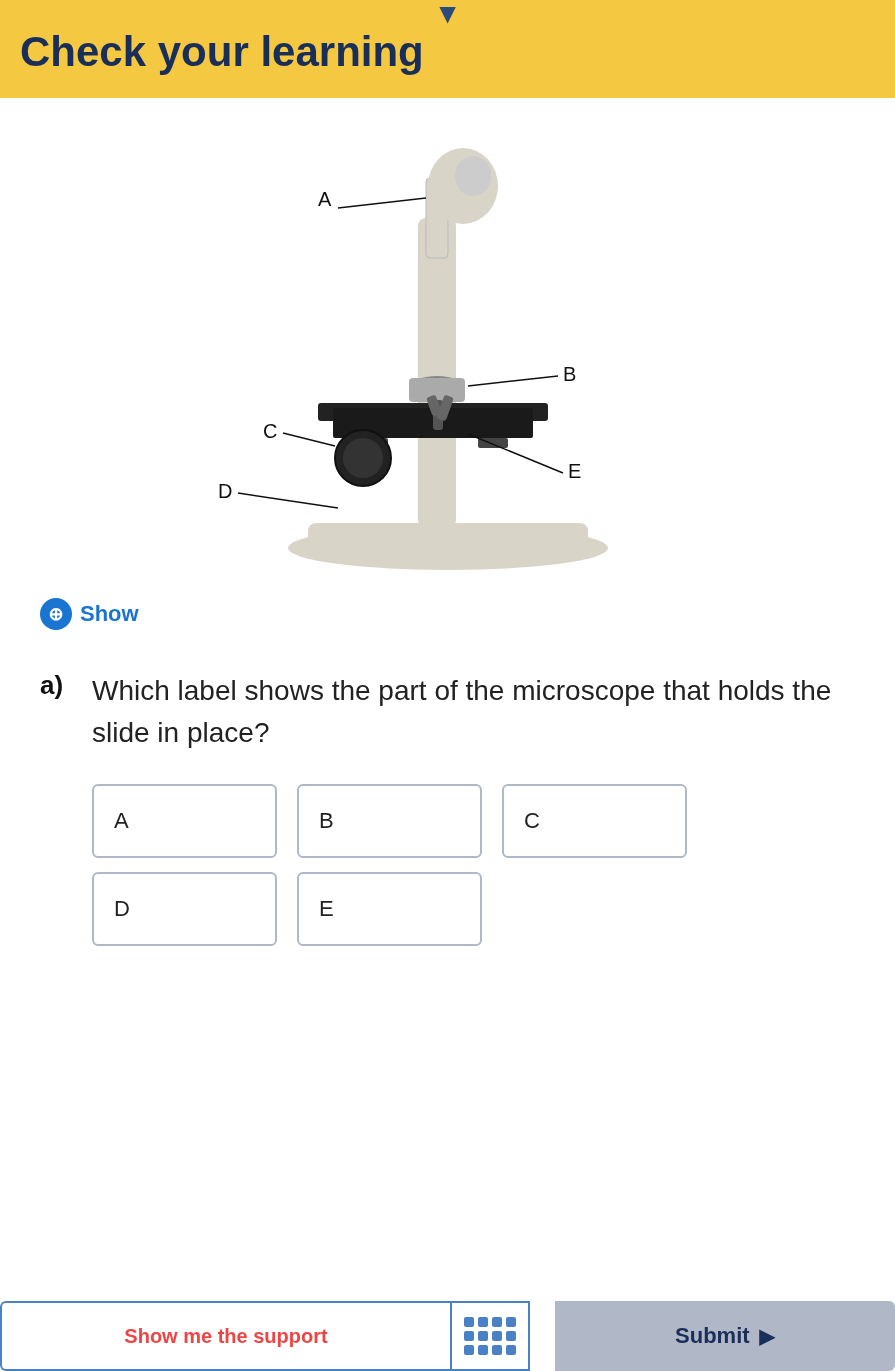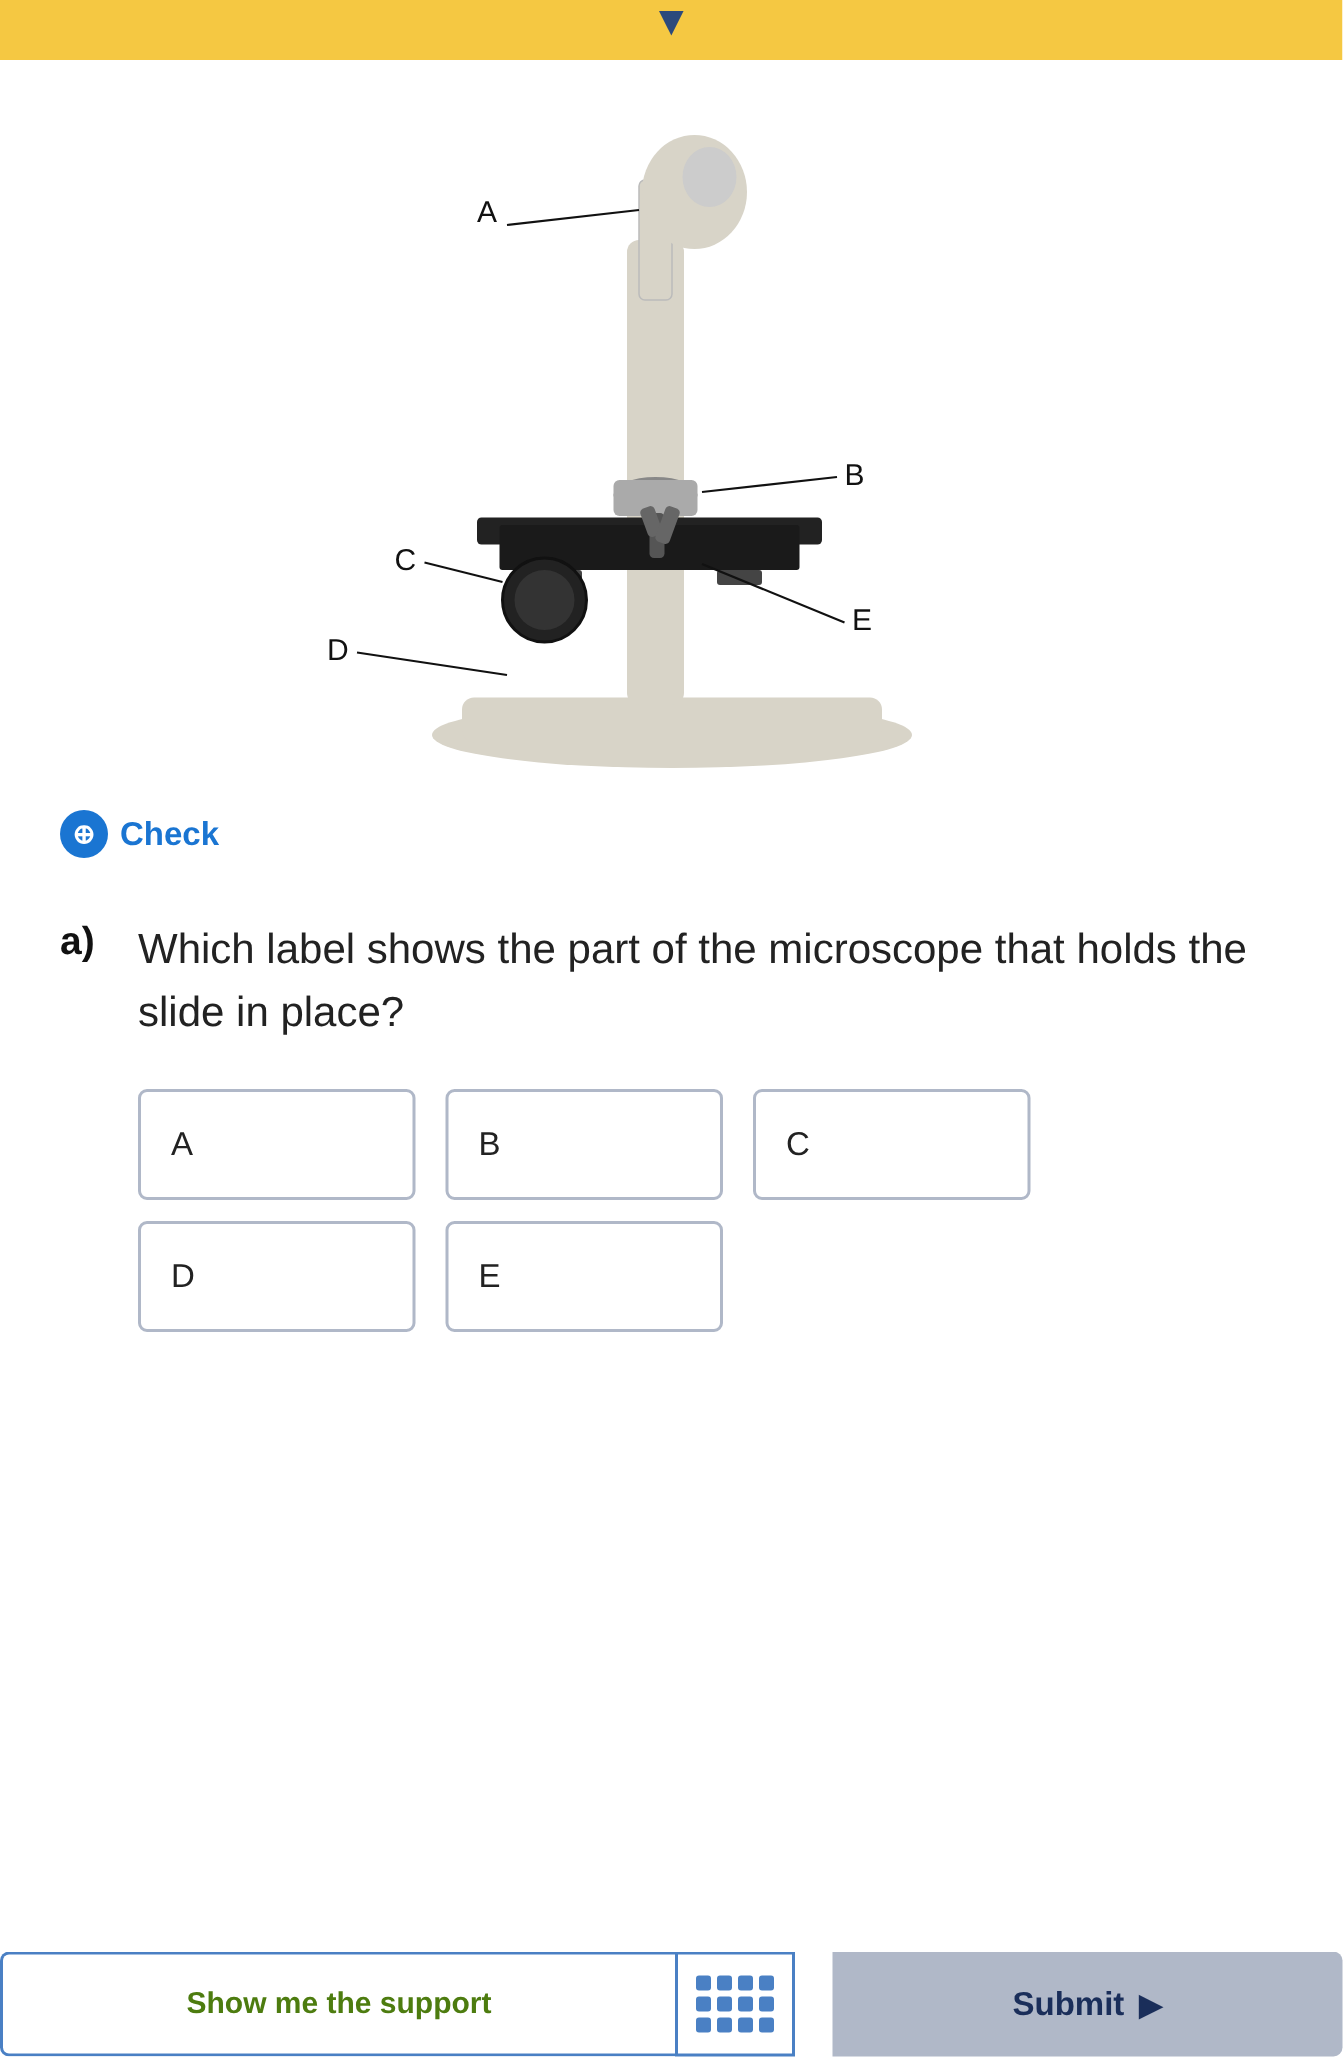--- a/index.html
+++ b/index.html
@@ -139,21 +139,21 @@
       height: 70px;
       display: flex;
       align-items: stretch;
     }
 
     .show-support-btn {
       flex: 0 0 450px;
       background: #fff;
       border: 2px solid #4a80c4;
       border-right: none;
-      color: #4d7c0f;
+      color: #ef4444;
       font-size: 20px;
       font-weight: 600;
       cursor: pointer;
       display: flex;
       align-items: center;
       justify-content: center;
       border-radius: 6px 0 0 6px;
     }
 
     .grid-icon-btn {
@@ -204,20 +204,21 @@
     .micro-svg {
       width: 680px;
       height: 460px;
     }
   </style>
 </head>
 <body>
 
 <div class="header-banner">
   <div class="header-arrow">▼</div>
+  <h1 class="header-title">Check your learning</h1>
 </div>
 
 <div class="microscope-container">
   <div class="microscope-svg-wrapper">
     <svg class="micro-svg" viewBox="0 0 680 460" xmlns="http://www.w3.org/2000/svg">
 
       <ellipse cx="340" cy="430" rx="160" ry="22" fill="#d8d4c8"></ellipse>
       <rect x="200" y="405" width="280" height="30" rx="8" fill="#d8d4c8"></rect>
 
       <rect x="310" y="100" width="38" height="310" rx="8" fill="#d8d4c8"></rect>
@@ -258,21 +259,21 @@
       <line x1="455" y1="355" x2="360" y2="316" stroke="#111" stroke-width="1.5"></line>
       <text x="460" y="360" font-size="20" font-family="Arial" font-weight="normal" fill="#111">E</text>
     </svg>
   </div>
 </div>
 
 <div class="zoom-button-row">
   <div class="zoom-icon">
     <span>⊕</span>
   </div>
-  <span class="zoom-label">Check</span>
+  <span class="zoom-label">Show</span>
 </div>
 
 <div class="question-section">
   <div class="question-text">
     <span class="question-label">a)</span>
     <span class="question-body">Which label shows the part of the microscope that holds the slide in place?</span>
   </div>
 
   <div class="answer-grid">
     <button class="answer-option">A</button>

